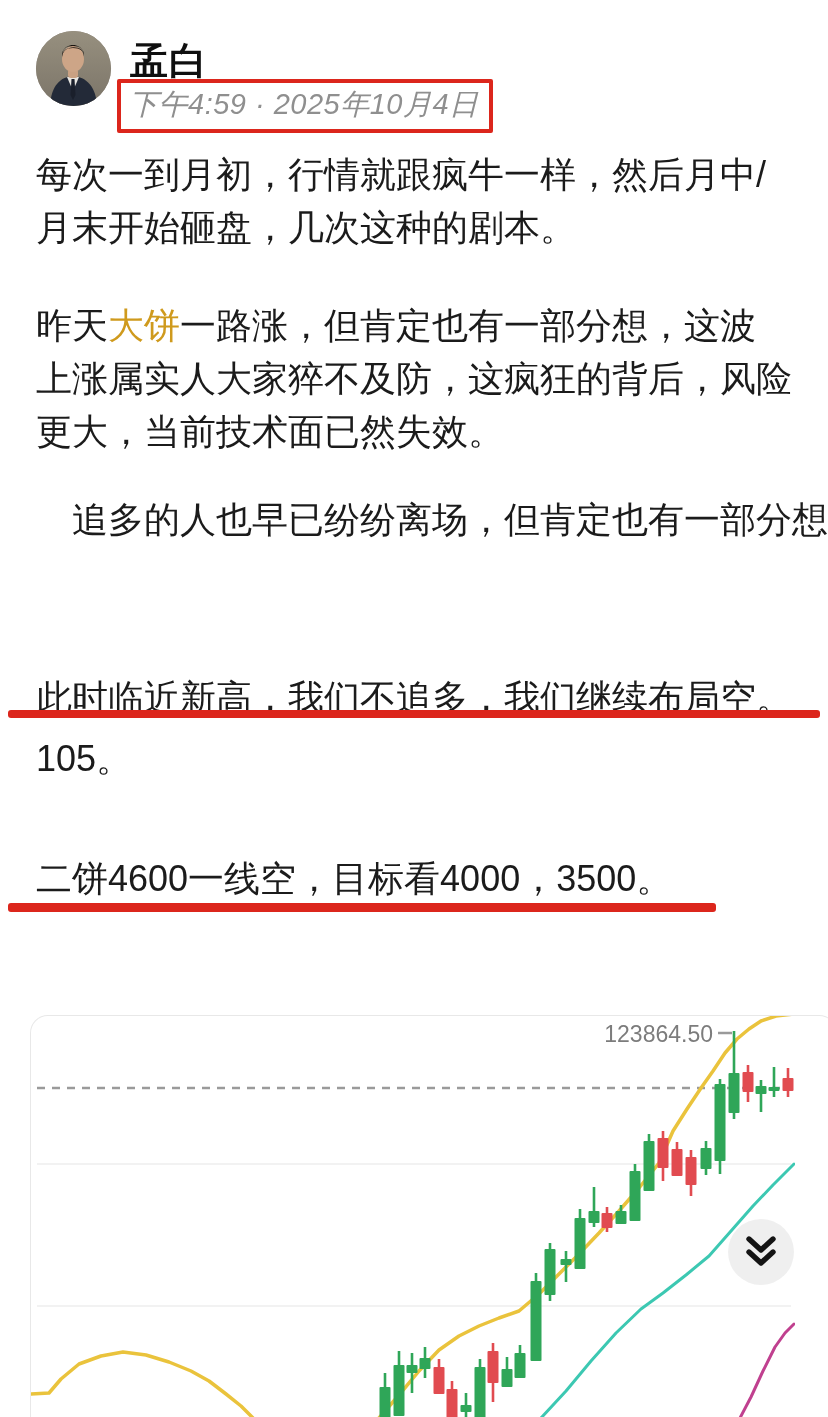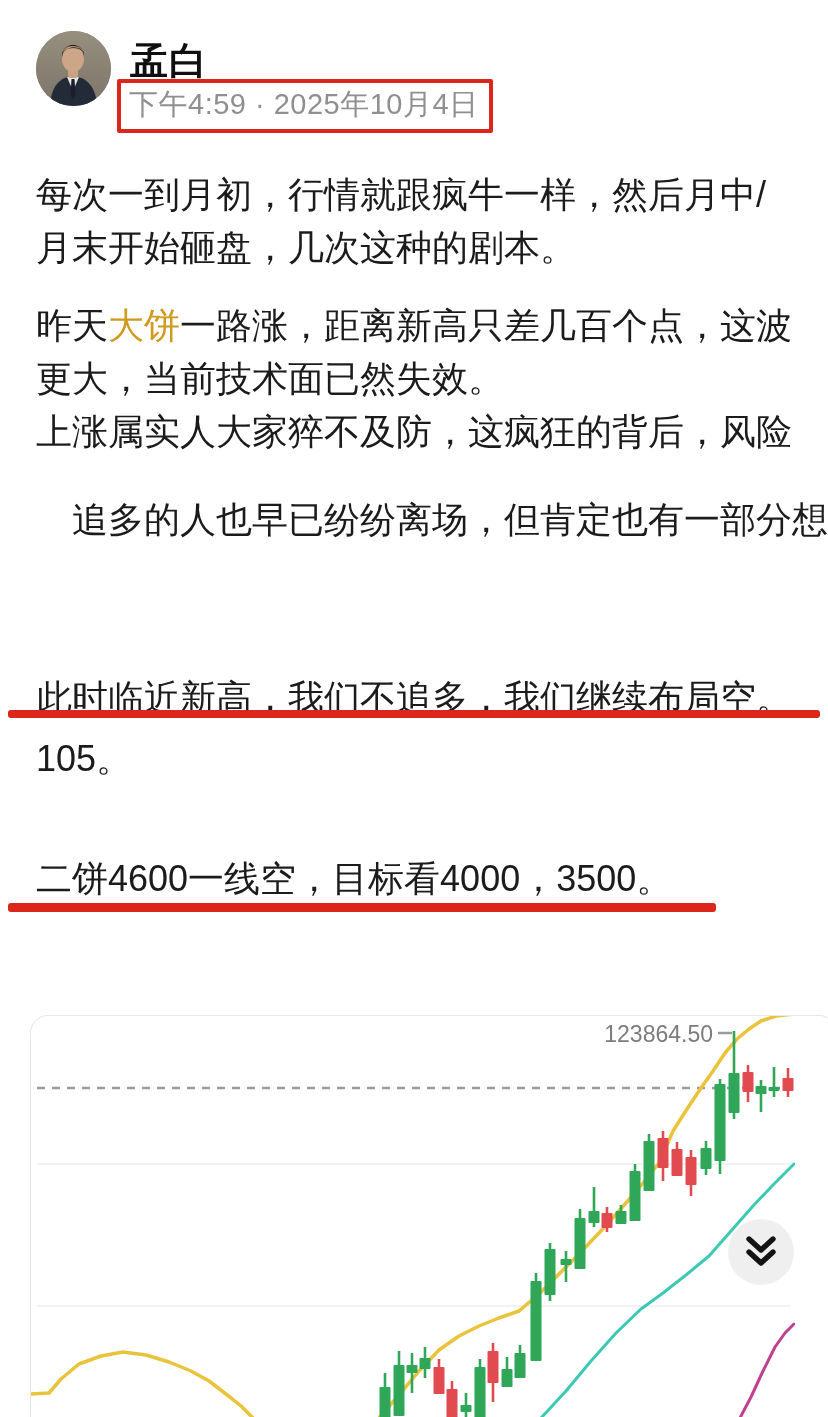--- a/index.html
+++ b/index.html
@@ -11,25 +11,26 @@
   }
   
   .hdr{position:absolute;left:0;top:0;width:745px;height:130px;}
   .avatar{position:absolute;left:36px;top:31px;width:75px;height:75px;border-radius:50%;overflow:hidden;background:#8d857b;}
   .avatar svg{display:block;}
   .uname{position:absolute;left:130px;top:36px;font-size:38px;font-weight:bold;color:#0f0f0f;letter-spacing:1px;}
   .stampbox{
     position:absolute;left:117px;top:79px;
     border:4px solid #dc261c;border-radius:2px;
     padding:2px 10px 4px 8px;
+    font-style:italic;
   }
   .stamp{font-size:29px;color:#8f8f8f;letter-spacing:0.5px;white-space:nowrap;}
   
   .para{position:absolute;left:36px;width:758px;}
-  .para:nth-of-type(1){top:168px;}
+  .para:nth-of-type(1){top:148px;}
   .para:nth-of-type(2){top:299px;}
   .para:nth-of-type(3){top:493px;margin-left:36px;}
   .para:nth-of-type(4){top:639px;margin-top:32px;}
   .para:nth-of-type(5){top:732px;}
   .para:nth-of-type(6){top:852px;}
   .t-line{
     position:relative;height:53px;line-height:53px;
     font-size:36px;color:#1b1b1b;white-space:nowrap;
   }
   .t-line .gold{color:#cf9a1d;}
@@ -84,23 +85,23 @@
     <span class="stamp">下午4:59 · 2025年10月4日</span>
   </div>
 </div>
 
 <div id="post-body">
     <div class="para">
       <div class="t-line"><span>每次一到月初，行情就跟疯牛一样，然后月中/</span></div>
       <div class="t-line"><span>月末开始砸盘，几次这种的剧本。</span></div>
     </div>
     <div class="para">
-      <div class="t-line"><span>昨天</span><span class="gold">大饼</span><span>一路涨，距离新高只差几百个点，这波</span></div>
+      <div class="t-line"><span>昨天</span><span class="gold">大饼</span><span>一路涨，但肯定也有一部分想，这波</span></div>
+      <div class="t-line"><span>上涨属实人大家猝不及防，这疯狂的背后，风险</span></div>
       <div class="t-line"><span>更大，当前技术面已然失效。</span></div>
-      <div class="t-line"><span>上涨属实人大家猝不及防，这疯狂的背后，风险</span></div>
     </div>
     <div class="para">
       <div class="t-line"><span>追多的人也早已纷纷离场，但肯定也有一部分想</span></div>
     </div>
     <div class="para">
       <div class="t-line"><span>此时临近新高，我们不追多，我们继续布局空。</span><div class="uline u1"></div></div>
     </div>
     <div class="para">
       <div class="t-line"><span>105。</span></div>
     </div>

